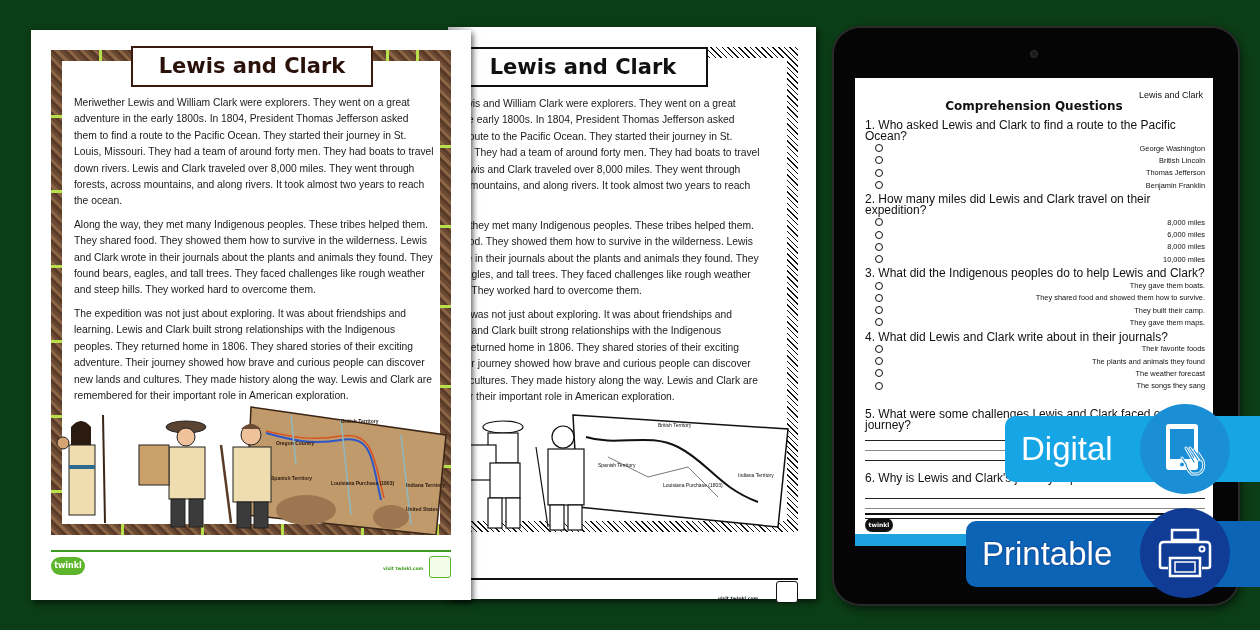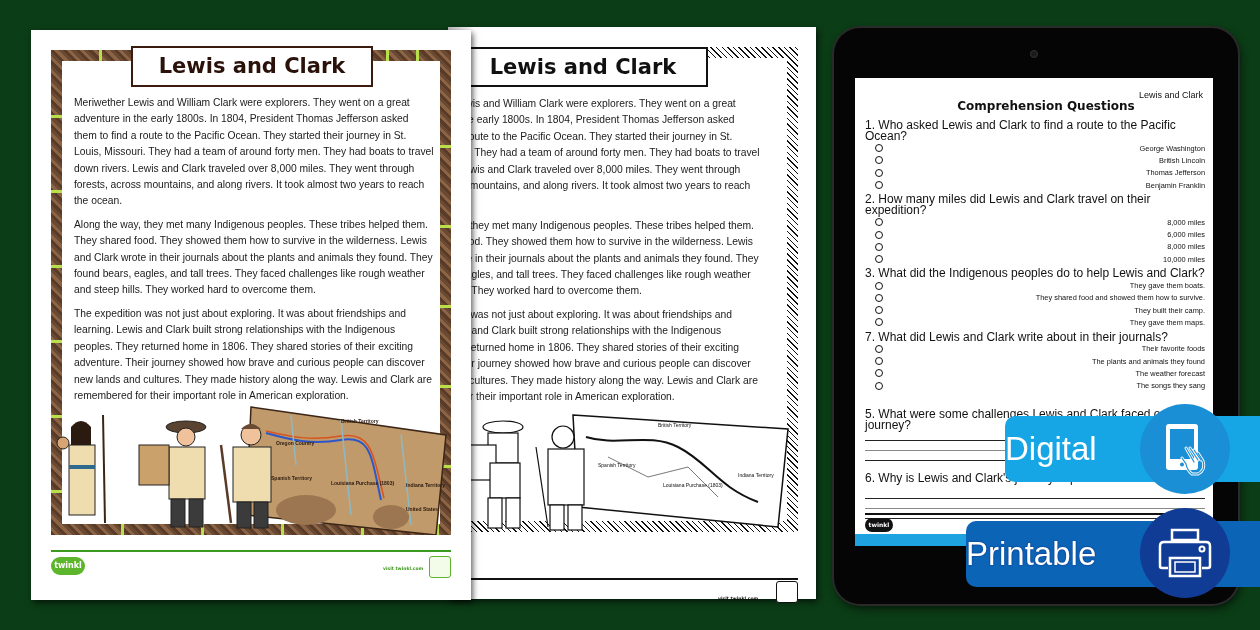--- a/index.html
+++ b/index.html
@@ -55,38 +55,38 @@
   
   .tablet { position: absolute; left: 834px; top: 28px; width: 404px; height: 576px;
     background: #050505; border-radius: 26px; box-shadow: 0 0 0 2px #2a2a2a, 2px 4px 10px rgba(0,0,0,.7); z-index: 3; }
   .camera { position: absolute; left: 196px; top: 22px; width: 8px; height: 8px; border-radius: 50%;
     background: #1b1b1b; border: 1px solid #333; }
   .screen { position: absolute; left: 21px; top: 50px; width: 358px; height: 468px; background: #fff; overflow: hidden; }
   .home-btn { position: absolute; left: 182px; top: 536px; width: 36px; height: 12px; border-radius: 0 0 18px 18px; background: #222; }
 
   .ws-subject { position: absolute; right: 10px; top: 12px; font-family: "Liberation Sans", sans-serif; font-size: 9px; color: #111; }
   .ws-title { position: absolute; left: 0; width: 100%; top: 21px; text-align: center; font-family: "DejaVu Sans", sans-serif;
-    font-weight: bold; font-size: 12px; color: #111; margin-left: 12px; }
+    font-weight: bold; font-size: 12px; color: #111; }
   .q-list { position: absolute; left: 10px; top: 42px; width: 340px; font-family: "Liberation Sans", sans-serif; color: #111; }
   .q { margin-bottom: 3px; }
   .q-text { font-size: 12px; line-height: 11px; }
   .opt { display: flex; align-items: center; height: 12.3px; font-size: 7.4px; padding-left: 10px; justify-content: space-between; }
   .radio { width: 8px; height: 8px; border-radius: 50%; border: 1.3px solid #111; margin-right: 9px; flex: none; }
   .line { height: 1px; background: #222; margin: 9px 0 0 0; }
   .line.grey { background: #888; }
   .ws-footer-rule { position: absolute; left: 10px; top: 435px; width: 338px; height: 1.5px; background: #111; }
   .ws-logo { position: absolute; left: 10px; top: 440px; width: 28px; height: 14px; background: #111; border-radius: 8px;
     color: #fff; font-size: 6px; text-align: center; line-height: 14px; font-weight: bold; }
   .ws-bar { position: absolute; left: 0; bottom: 0; width: 100%; height: 12px; background: #1ea3e0; }
 
   
   .pill { position: absolute; height: 66px; display: flex; align-items: center; z-index: 5; }
   .pill-digital { left: 1005px; top: 416px; width: 255px; background: #16a6e6; border-radius: 10px 0 0 10px; }
   .pill-print { left: 966px; top: 521px; width: 294px; background: #0c64b6; border-radius: 10px 0 0 10px; }
-  .pill-label { color: #fff; font-family: "Liberation Sans", sans-serif; font-size: 33px; }
+  .pill-label { color: #fff; font-family: "Liberation Sans", sans-serif; font-size: 33px; padding-left: 16px; }
   .pill-print .pill-label { text-shadow: 0 0 2px #0b2a78; }
   .circle { position: absolute; width: 90px; height: 90px; border-radius: 50%; display: flex; align-items: center; justify-content: center; }
   .pill-digital .circle { left: 135px; top: -12px; background: #1b8fd6; }
   .pill-print .circle { left: 174px; top: -13px; background: #103c96; }
   .circle svg { width: 62px; height: 62px; }
 </style>
 </head>
 <body>
 
 <div class="page page-back">
@@ -264,21 +264,21 @@
         <div class="opt">
             <span class="radio"></span>
             <span>They built their camp.</span>
           </div>
         <div class="opt">
             <span class="radio"></span>
             <span>They gave them maps.</span>
           </div>
       </div>
       <div class="q">
-        <div class="q-text">7. What did Lewis and Clark write about in their journals?</div>
+        <div class="q-text">4. What did Lewis and Clark write about in their journals?</div>
         <div class="opt">
             <span class="radio"></span>
             <span>Their favorite foods</span>
           </div>
         <div class="opt">
             <span class="radio"></span>
             <span>The plants and animals they found</span>
           </div>
         <div class="opt">
             <span class="radio"></span>

